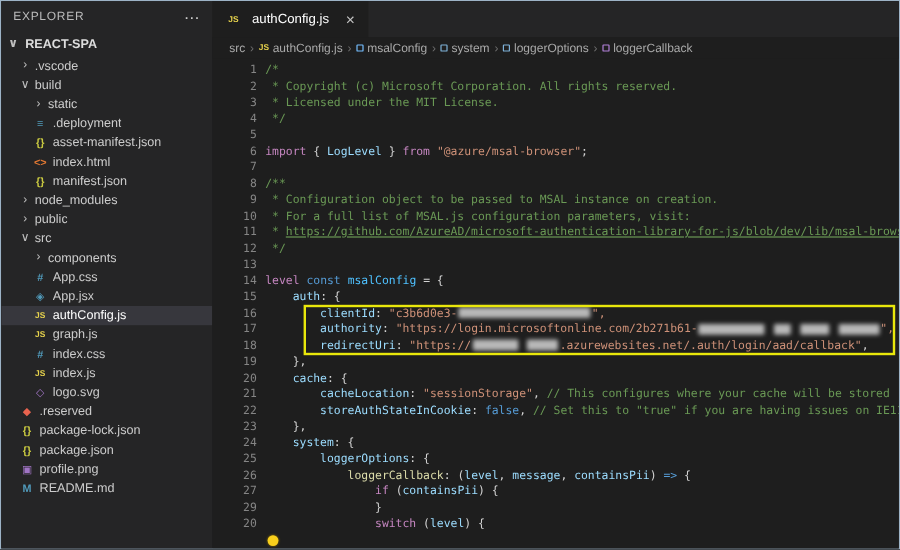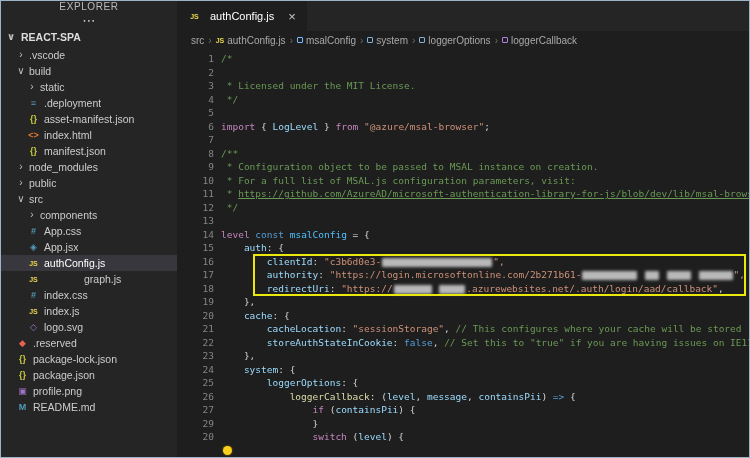--- a/index.html
+++ b/index.html
@@ -2,21 +2,21 @@
 <html><head>
 <meta charset="utf-8">
 <style>
   * { box-sizing: border-box; margin: 0; padding: 0; }
   html,body { width:750px; height:458px; overflow:hidden; background:#1e1e1e;
     font-family:"Liberation Sans","DejaVu Sans",sans-serif; }
   .app { display:flex; width:750px; height:458px; border:1px solid #9db3c6; background:#1e1e1e; }
 
   
   .sidebar { width:176px; min-width:176px; background:#252526; color:#cccccc; display:flex; flex-direction:column; overflow:hidden; }
-  .sb-header { height:26px; display:flex; align-items:center; justify-content:space-between; padding:0 10px; font-size:10px; letter-spacing:.6px; color:#bbbbbb;flex-direction:column; }
+  .sb-header { height:26px; display:flex; align-items:center; justify-content:space-between; padding:0 10px; font-size:10px; letter-spacing:.6px; color:#bbbbbb; }
   .sb-more { font-size:13px; color:#cccccc; cursor:pointer; line-height:1; }
   .root-row { height:20px; display:flex; align-items:center; gap:2px; padding-left:5px; font-size:10.5px; font-weight:bold; color:#dddddd; cursor:pointer; }
   .tree { flex:1; overflow:hidden; }
   .tree-row { height:16px; display:flex; align-items:center; font-size:10.5px; color:#cccccc; white-space:nowrap; cursor:pointer; }
   .tree-row.selected { background:#37373d; color:#ffffff; }
   .chevron { width:10px; min-width:10px; text-align:center; margin-right:3px; color:#c0c0c0; font-size:10px; line-height:1; }
   .ficon { width:13px; min-width:13px; margin-right:4px; text-align:center; display:inline-block; font-size:9px; font-weight:bold; line-height:1; }
   .ficon.small-text { font-size:7px; letter-spacing:0; }
   .tree-label { overflow:hidden; text-overflow:ellipsis; }
 
@@ -114,21 +114,21 @@
           <span class="tree-label">App.css</span>
         </div>
         <div class="tree-row" style="padding-left: 26px;">
           <span class="ficon" style="color: rgb(81, 154, 186);">◈</span>
           <span class="tree-label">App.jsx</span>
         </div>
         <div class="tree-row selected" style="padding-left: 26px;">
           <span class="ficon small-text" style="color: rgb(232, 212, 77);">JS</span>
           <span class="tree-label">authConfig.js</span>
         </div>
-        <div class="tree-row" style="padding-left: 26px; gap: 40px;">
+        <div class="tree-row" style="padding-left: 26px;">
           <span class="ficon small-text" style="color: rgb(232, 212, 77);">JS</span>
           <span class="tree-label">graph.js</span>
         </div>
         <div class="tree-row" style="padding-left: 26px;">
           <span class="ficon" style="color: rgb(81, 154, 186);">#</span>
           <span class="tree-label">index.css</span>
         </div>
         <div class="tree-row" style="padding-left: 26px;">
           <span class="ficon small-text" style="color: rgb(232, 212, 77);">JS</span>
           <span class="tree-label">index.js</span>
@@ -194,21 +194,21 @@
         </span>
         <span class="bc-sep">›</span>
         <span class="bc-item">
           <span class="bc-box" style="color: rgb(177, 128, 215);"></span>
           <span>loggerCallback</span>
         </span>
       </div>
     <div class="code-area">
       <div id="code-lines">
           <div class="line"><span class="ln">1</span><span class="code"><span class="tk-c">/*</span></span></div>
-          <div class="line"><span class="ln">2</span></div>
+          <div class="line"><span class="ln">2</span><span class="code"><span class="tk-c"> * Copyright (c) Microsoft Corporation. All rights reserved.</span></span></div>
           <div class="line"><span class="ln">3</span><span class="code"><span class="tk-c"> * Licensed under the MIT License.</span></span></div>
           <div class="line"><span class="ln">4</span><span class="code"><span class="tk-c"> */</span></span></div>
           <div class="line"><span class="ln">5</span><span class="code"></span></div>
           <div class="line"><span class="ln">6</span><span class="code"><span class="tk-k">import</span><span class="tk-d"> { </span><span class="tk-v">LogLevel</span><span class="tk-d"> } </span><span class="tk-k">from</span><span class="tk-d"> </span><span class="tk-s">"@azure/msal-browser"</span><span class="tk-d">;</span></span></div>
           <div class="line"><span class="ln">7</span><span class="code"></span></div>
           <div class="line"><span class="ln">8</span><span class="code"><span class="tk-c">/**</span></span></div>
           <div class="line"><span class="ln">9</span><span class="code"><span class="tk-c"> * Configuration object to be passed to MSAL instance on creation.</span></span></div>
           <div class="line"><span class="ln">10</span><span class="code"><span class="tk-c"> * For a full list of MSAL.js configuration parameters, visit:</span></span></div>
           <div class="line"><span class="ln">11</span><span class="code"><span class="tk-c"> * </span><span class="tk-u">https://github.com/AzureAD/microsoft-authentication-library-for-js/blob/dev/lib/msal-browser/docs/configuration.md</span></span></div>
           <div class="line"><span class="ln">12</span><span class="code"><span class="tk-c"> */</span></span></div>

